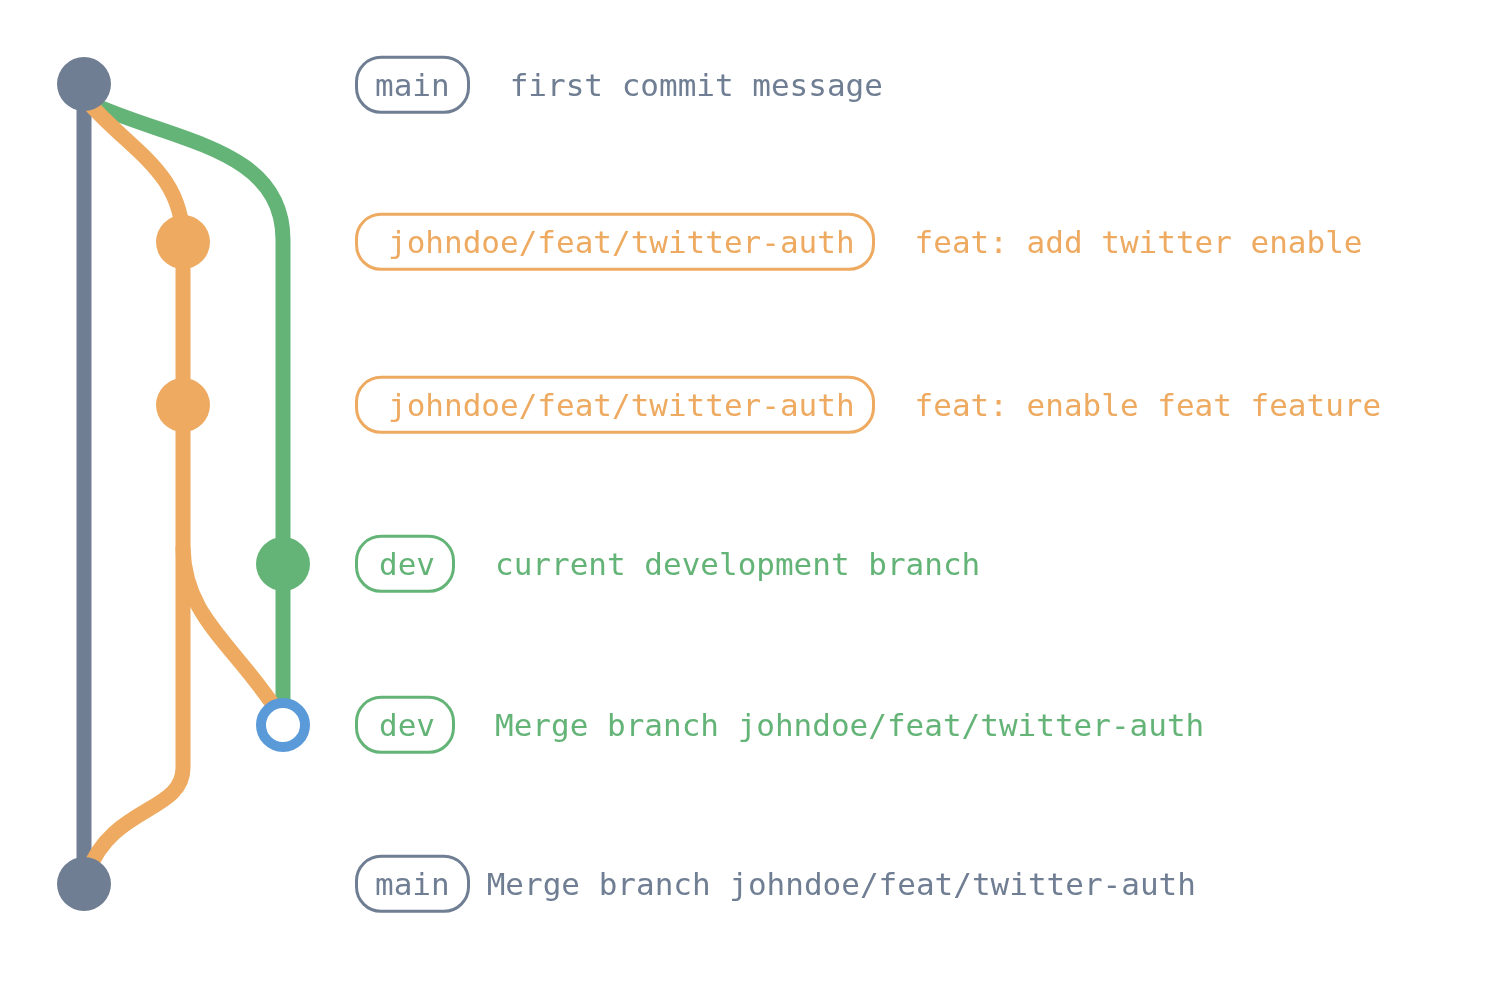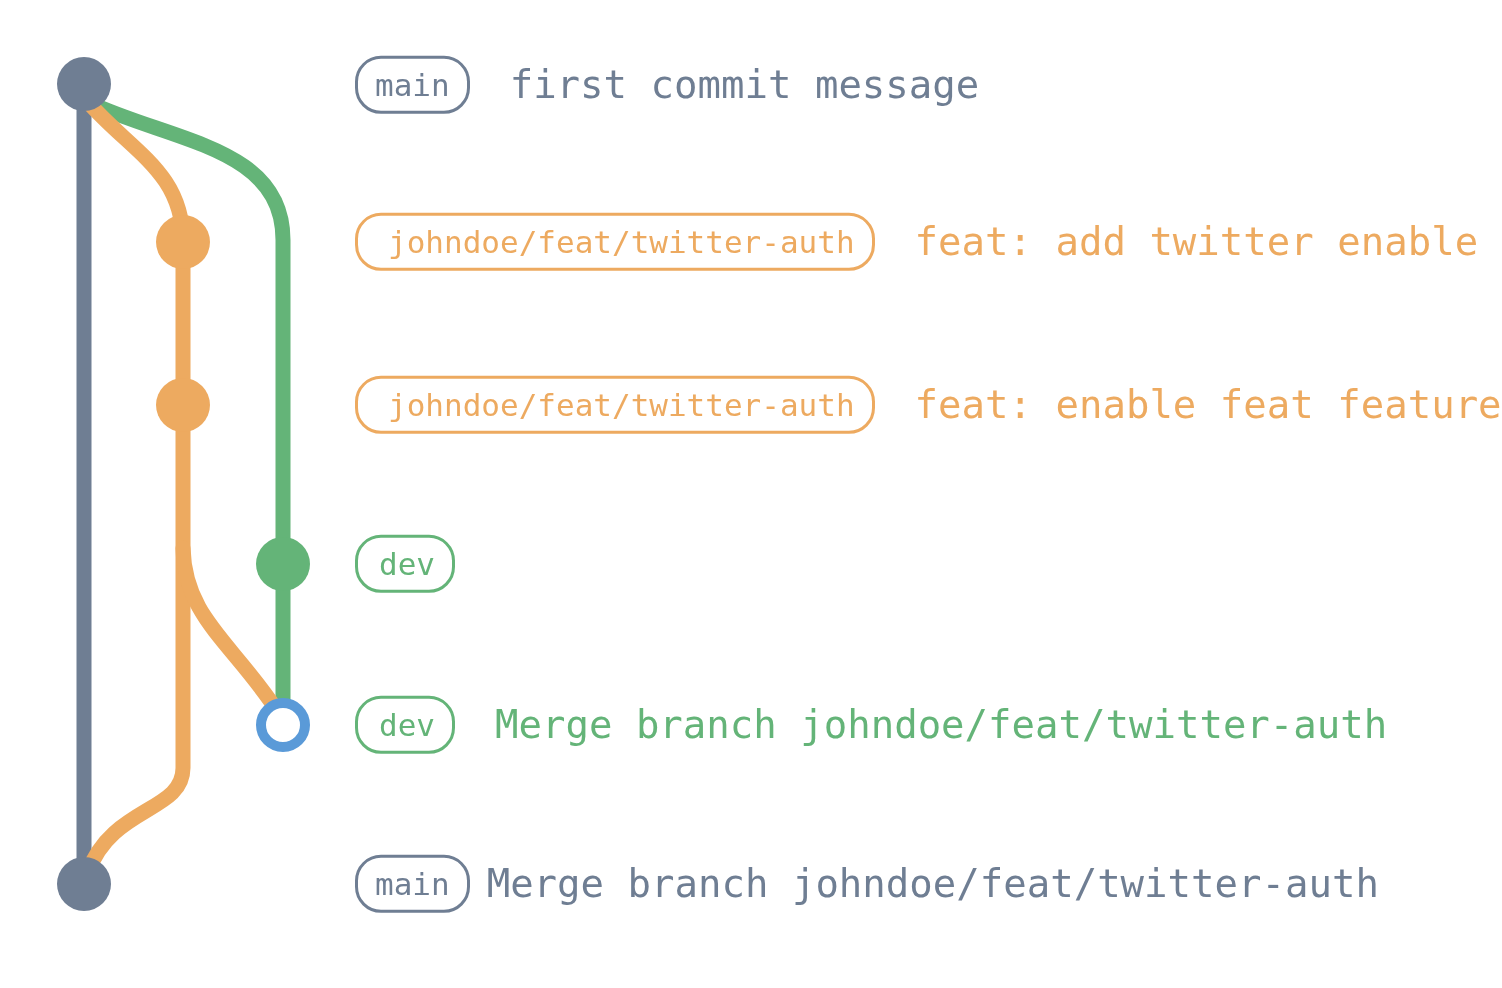--- a/index.html
+++ b/index.html
@@ -48,21 +48,21 @@
   .row-6 { gap: 17px; }
   .badge {
     display: inline-block;
     padding: 6px 17px;
     border: 3px solid;
     border-radius: 26px;
     font-size: 31px;
     line-height: 1.3;
   }
   .msg {
-    font-size: 39px;
+    font-size: 31px;
     line-height: 1.3;
   }
   .badge-main    { color: var(--c-main);    border-color: var(--c-main); }
   .msg-main      { color: var(--c-main); }
   .badge-feature { color: var(--c-feature); border-color: var(--c-feature); padding-left: 30px; }
   .msg-feature   { color: var(--c-feature); }
   .badge-dev     { color: var(--c-dev);     border-color: var(--c-dev); padding-left: 21px; }
   .msg-dev       { color: var(--c-dev); }
 </style>
 </head>
@@ -95,20 +95,21 @@
     <span class="msg msg-feature">feat: add twitter enable</span>
   </div>
 
   <div class="row row-3" style="top:405px">
     <span class="badge badge-feature">johndoe/feat/twitter-auth</span>
     <span class="msg msg-feature">feat: enable feat feature</span>
   </div>
 
   <div class="row row-4" style="top:564px">
     <span class="badge badge-dev">dev</span>
+    <span class="msg msg-dev">current development branch</span>
   </div>
 
   <div class="row row-5" style="top:725px">
     <span class="badge badge-dev">dev</span>
     <span class="msg msg-dev">Merge branch johndoe/feat/twitter-auth</span>
   </div>
 
   <div class="row row-6" style="top:884px">
     <span class="badge badge-main">main</span>
     <span class="msg msg-main">Merge branch johndoe/feat/twitter-auth</span>

